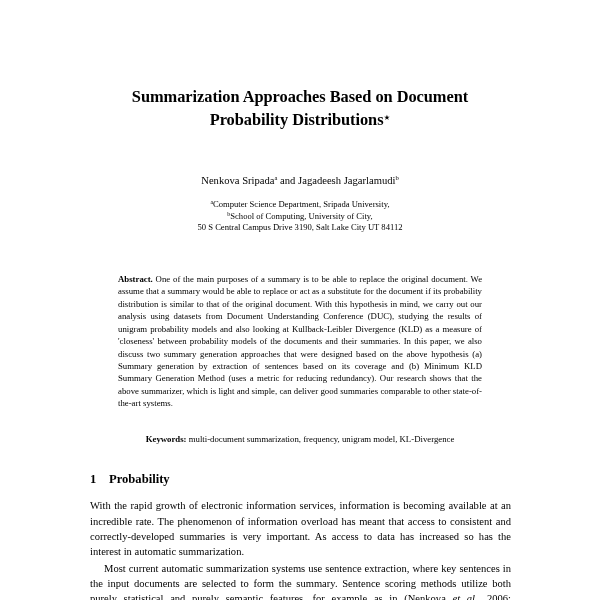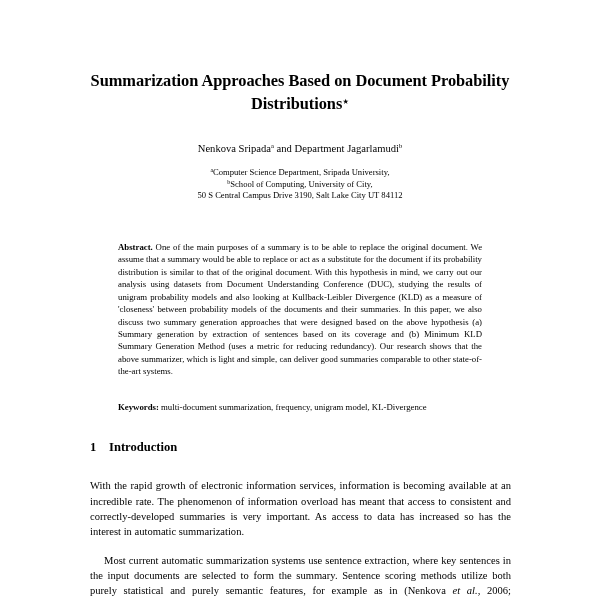--- a/index.html
+++ b/index.html
@@ -18,21 +18,21 @@
   .page {
     position: relative;
     width: 600px;
     height: 600px;
     overflow: hidden;
     box-sizing: border-box;
   }
 
   
   .title {
-    margin: 0;
+    margin: 16px;
     padding: 0 88px;
     padding-top: 70px;
     font-size: 16.4px;
     font-weight: bold;
     line-height: 21px;
     text-align: center;
     letter-spacing: -0.05px;
   }
   .title .star {
     font-size: 11px;
@@ -88,21 +88,21 @@
   }
 
   
   .keywords {
     margin: 0;
     margin-left: 118px;
     margin-right: 118px;
     padding-top: 18px;
     font-size: 8.75px;
     line-height: 12.45px;
-    text-align: left;
+    text-align: center;
   }
   .keywords .lead {
     font-weight: bold;
   }
 
   
   .section-head {
     margin: 0;
     margin-left: 90px;
     margin-right: 90px;
@@ -111,21 +111,21 @@
     font-weight: bold;
     line-height: 16px;
   }
   .section-head .num {
     display: inline-block;
     min-width: 19px;
   }
 
   
   .body-par {
-    margin: 12px;
+    margin: 0;
     margin-left: 90px;
     margin-right: 89px;
     font-size: 10.55px;
     line-height: 15.35px;
     text-align: justify;
     text-justify: inter-word;
     hyphens: manual;
   }
   .body-par.first {
     padding-top: 11px;
@@ -141,41 +141,41 @@
 <body>
 
 <div class="page">
 
   <h1 class="title">
     <span>Summarization Approaches Based on Document Probability</span>
     <span>Distributions</span><span class="star">⋆</span>
   </h1>
 
   <p class="authors">
-    <span>Nenkova Sripada</span><span class="sup">a</span><span> and </span><span>Department Jagarlamudi</span><span class="sup">b</span>
+    <span>Nenkova Sripada</span><span class="sup">a</span><span> and </span><span>Jagadeesh Jagarlamudi</span><span class="sup">b</span>
   </p>
 
   <div class="affils">
     <span class="line"><span class="sup">a</span><span>Computer Science Department, Sripada University,</span></span>
     <span class="line"><span class="sup">b</span><span>School of Computing, University of City,</span></span>
     <span class="line">50 S Central Campus Drive 3190, Salt Lake City UT 84112</span>
   </div>
 
   <p class="abstract">
     <span class="lead">Abstract.</span>
     <span>One of the main purposes of a summary is to be able to replace the original document. We assume that a summary would be able to replace or act as a substitute for the document if its probability distribution is similar to that of the original document. With this hypothesis in mind, we carry out our analysis using datasets from Document Understanding Conference (DUC), studying the results of unigram probability models and also looking at Kullback-Leibler Divergence (KLD) as a measure of 'closeness' between probability models of the documents and their summaries. In this paper, we also discuss two summary generation approaches that were designed based on the above hypothesis (a) Summary generation by extraction of sentences based on its coverage and (b) Minimum KLD Summary Generation Method (uses a metric for reducing redundancy). Our research shows that the above summarizer, which is light and simple, can deliver good summaries comparable to other state-of-the-art systems.</span>
   </p>
 
   <p class="keywords">
     <span class="lead">Keywords:</span>
     <span>multi-document summarization, frequency, unigram model, KL-Divergence</span>
   </p>
 
   <h2 class="section-head">
-    <span class="num">1</span><span>Introduction</span>
+    <span class="num">1</span><span>Probability</span>
   </h2>
 
   <p class="body-par first">With the rapid growth of electronic information services, information is becoming available at an incredible rate. The phenomenon of information overload has meant that access to consistent and correctly-developed summaries is very important. As access to data has increased so has the interest in automatic summarization.</p>
 
   <p class="body-par indent">
     <span>Most current automatic summarization systems use sentence extraction, where key sentences in the input documents are selected to form the summary. Sentence scoring methods utilize both purely statistical and purely semantic features, for example as in (Nenkova </span><i>et al.</i><span>, 2006; Vanderwende </span>
   </p>
 
 </div>
 

